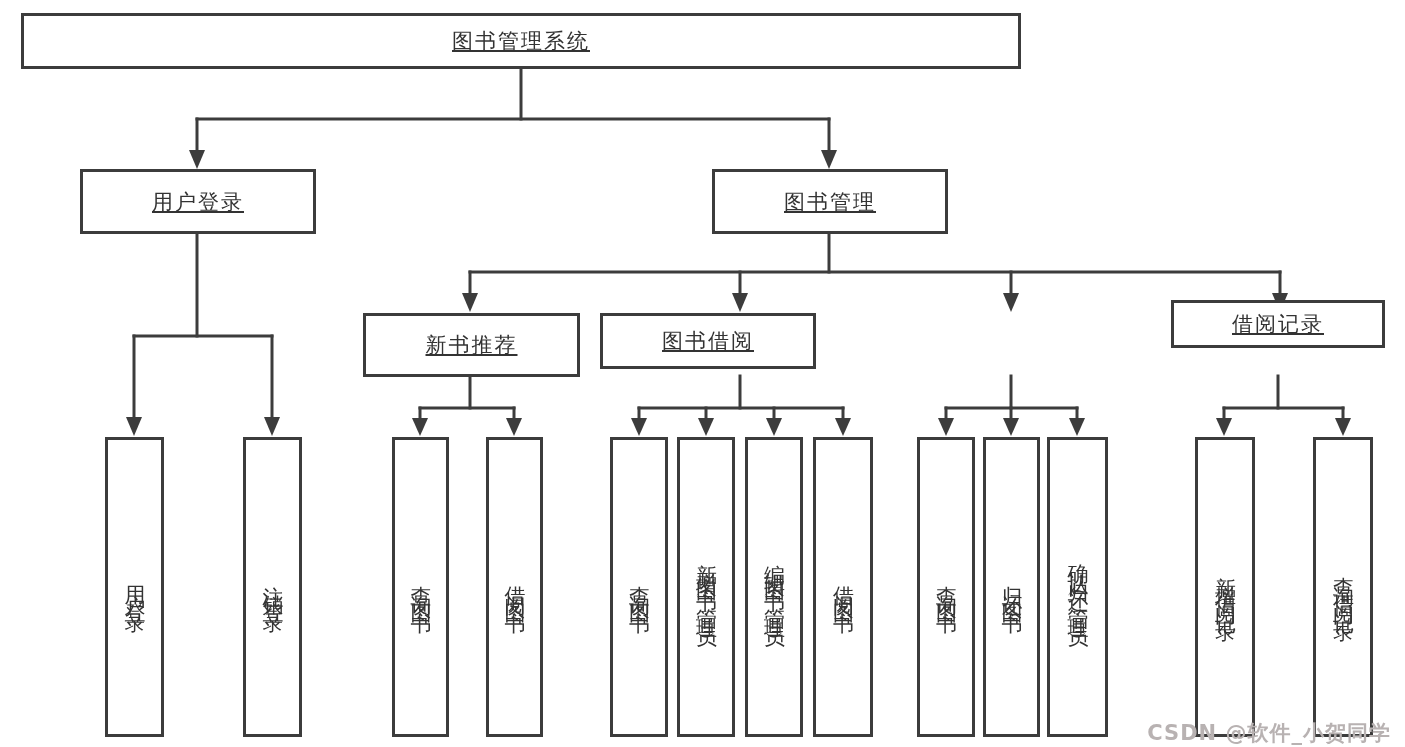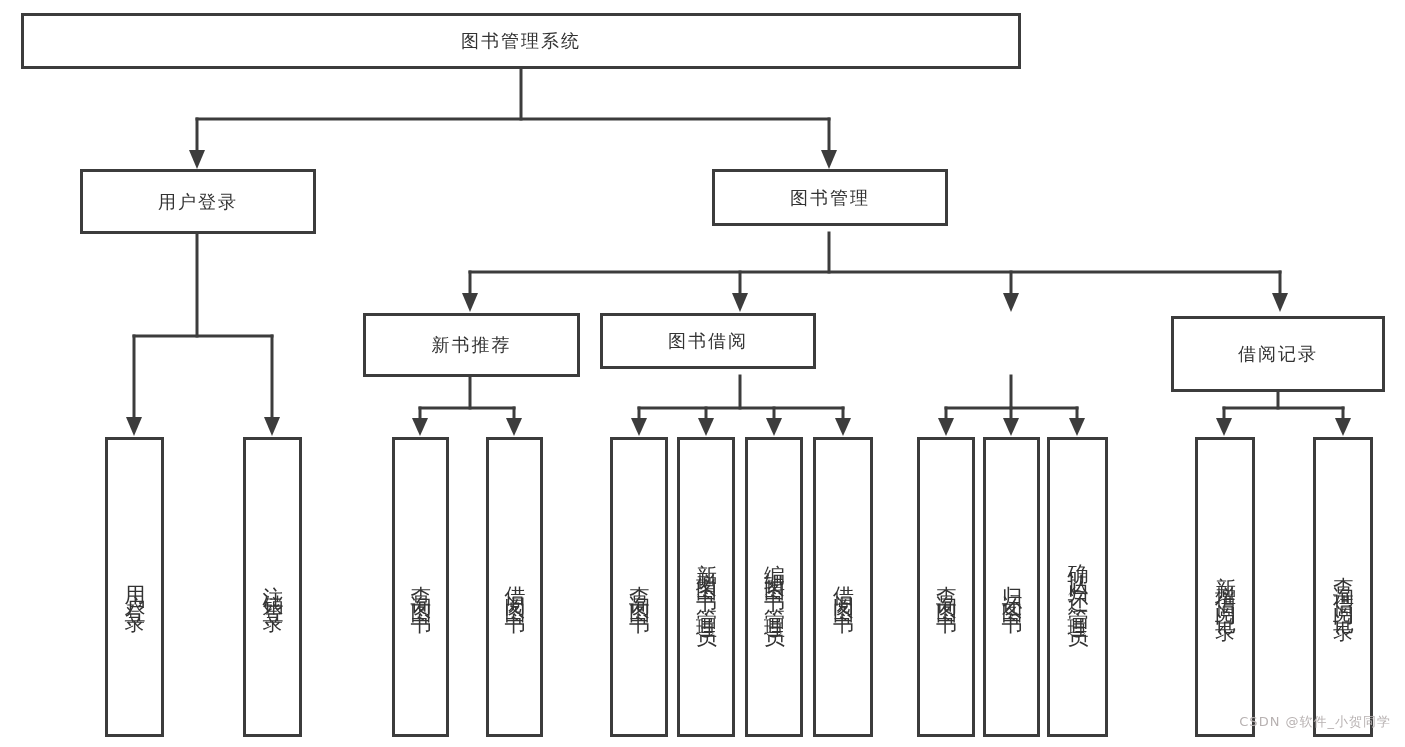--- a/index.html
+++ b/index.html
@@ -21,42 +21,44 @@
   .connectors path{stroke:var(--line);stroke-width:3;fill:none;stroke-linecap:square;}
   .connectors polygon{fill:var(--line);stroke:none;}
   .node{
     position:absolute;
     background:var(--fill);
     border:3px solid var(--line);
     display:flex;align-items:center;justify-content:center;
     color:var(--text);
   }
   .hbox{
-    font-size:18px;
+    font-size:21px;
     letter-spacing:2px;
     white-space:nowrap;
+    text-decoration:underline;
   }
   .vbox{
     font-size:21px;
   }
   .vtext{
     writing-mode:vertical-rl;
     text-orientation:mixed;
     letter-spacing:9px;
     line-height:1;
     white-space:nowrap;
   }
   .watermark{
     position:absolute;
-    right:14px;bottom:16px;
-    font-size:13px;
+    right:14px;bottom:0;
+    font-size:21px;
     color:var(--wm);
     letter-spacing:1px;
     white-space:nowrap;
     z-index:5;
+    font-weight:bold;
   }
 </style>
 </head>
 <body>
 
 <div class="stage">
 
   <svg class="connectors" viewBox="0 0 1405 747" xmlns="http://www.w3.org/2000/svg" aria-hidden="true">
 
     <g>
@@ -129,25 +131,25 @@
       <path d="M1224 408 V419"></path>
         <polygon points="1216,418 1232,418 1224,436"></polygon>
       <path d="M1343 408 V419"></path>
         <polygon points="1335,418 1351,418 1343,436"></polygon>
     </g>
   </svg>
 
   <div class="node hbox" style="left:21px;top:13px;width:1000px;height:56px">图书管理系统</div>
 
   <div class="node hbox" style="left:80px;top:169px;width:236px;height:65px">用户登录</div>
-  <div class="node hbox" style="left:712px;top:169px;width:236px;height:57px">图书管理</div>
+  <div class="node hbox" style="left:712px;top:169px;width:236px;height:65px">图书管理</div>
 
   <div class="node hbox" style="left:363px;top:313px;width:217px;height:64px">新书推荐</div>
   <div class="node hbox" style="left:600px;top:313px;width:216px;height:56px">图书借阅</div>
-  <div class="node hbox" style="left:1171px;top:316px;width:214px;height:76px">借阅记录</div>
+  <div class="node hbox" style="left:1171px;top:300px;width:214px;height:48px">借阅记录</div>
 
   <div class="node vbox" style="left:105px;top:437px;width:59px;height:300px">
     <span class="vtext">用户登录</span>
   </div>
   <div class="node vbox" style="left:243px;top:437px;width:59px;height:300px">
     <span class="vtext">注销登录</span>
   </div>
 
   <div class="node vbox" style="left:392px;top:437px;width:57px;height:300px">
     <span class="vtext">查询图书</span>

